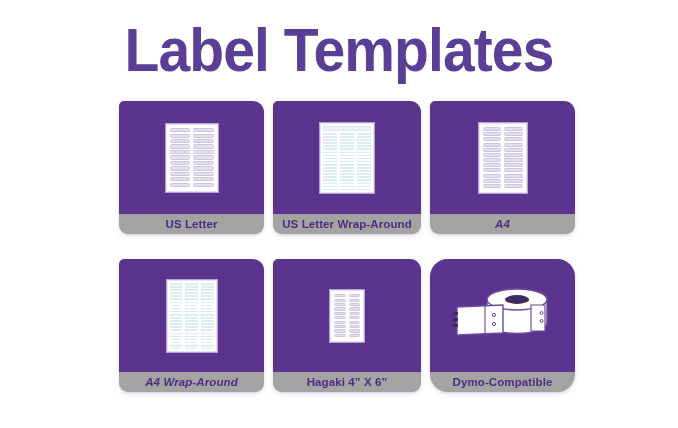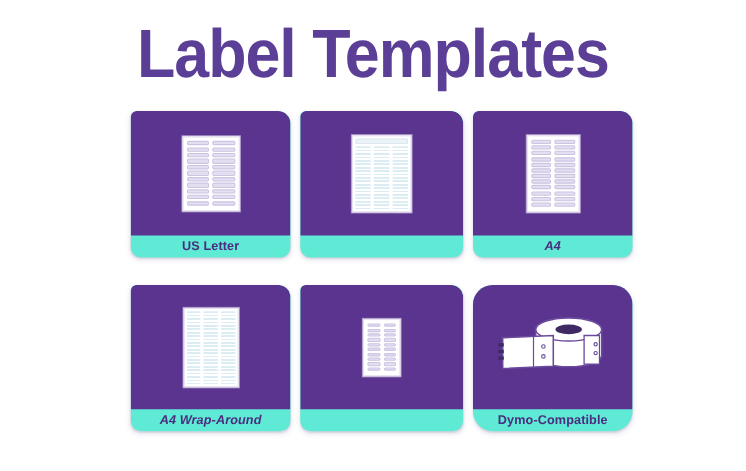--- a/index.html
+++ b/index.html
@@ -43,21 +43,21 @@
     position: absolute;
     left: 119px;
     top: 101px;
     width: 456px;
     display: grid;
     grid-template-columns: 145px 1fr 148px 1fr 145px;
     grid-template-rows: 133px 25px 133px;
   }
   .card {
     position: relative;
-    background: #5eead4;
+    background: #a3a3a3;
     border-radius: 5px 11px 9px 9px;
     box-shadow: 0 2px 5px rgba(90,70,130,0.17), 0 1px 1px rgba(90,70,130,0.10);
     overflow: hidden;
     display: flex;
     flex-direction: column;
   }
   .card-art {
     flex: 0 0 113px;
     position: relative;
     background: #5b3490;
@@ -202,20 +202,21 @@
       <div class="card-art">
         <div class="sheet wrap-us">
           <div class="wrap-head"></div>
           <div class="wrap-inner">
             <div class="wrap-col"></div>
             <div class="wrap-col"></div>
             <div class="wrap-col"></div>
           </div>
         </div>
       </div>
+      <div class="card-caption">US Letter Wrap-Around</div>
     </div>
 
     <div class="card" style="grid-column:5;grid-row:1;font-style:italic;">
       <div class="card-art">
         <div class="sheet a4">
           <div class="sheet-inner">
             <div class="sheet-col">
               <div class="lab-row"></div>
                 <div class="lab-row"></div>
                 <div class="lab-row"></div>
@@ -286,20 +287,21 @@
                 <div class="lab-row"></div>
                 <div class="lab-row"></div>
               <div class="lab-row"></div>
                 <div class="lab-row"></div>
                 <div class="lab-row"></div>
               <div class="lab-row"></div>
             </div>
           </div>
         </div>
       </div>
+      <div class="card-caption">Hagaki 4” X 6”</div>
     </div>
 
     <div class="card" style="grid-column:5;grid-row:3;border-radius:18px;">
       <div class="card-art">
         <div class="roll-wrap">
           <svg width="104" height="62" viewBox="0 0 104 62" xmlns="http://www.w3.org/2000/svg">
 
             <ellipse cx="66" cy="14.5" rx="30" ry="10.5" fill="#ffffff" stroke="#6b4a9c" stroke-width="1.4"></ellipse>
             <path d="M36 14.5 L36 38 A30 10.5 0 0 0 96 38 L96 14.5 Z" fill="#ffffff" stroke="#6b4a9c" stroke-width="1.4"></path>
             <ellipse cx="66" cy="14.5" rx="30" ry="10.5" fill="#ffffff" stroke="#6b4a9c" stroke-width="1.4"></ellipse>

